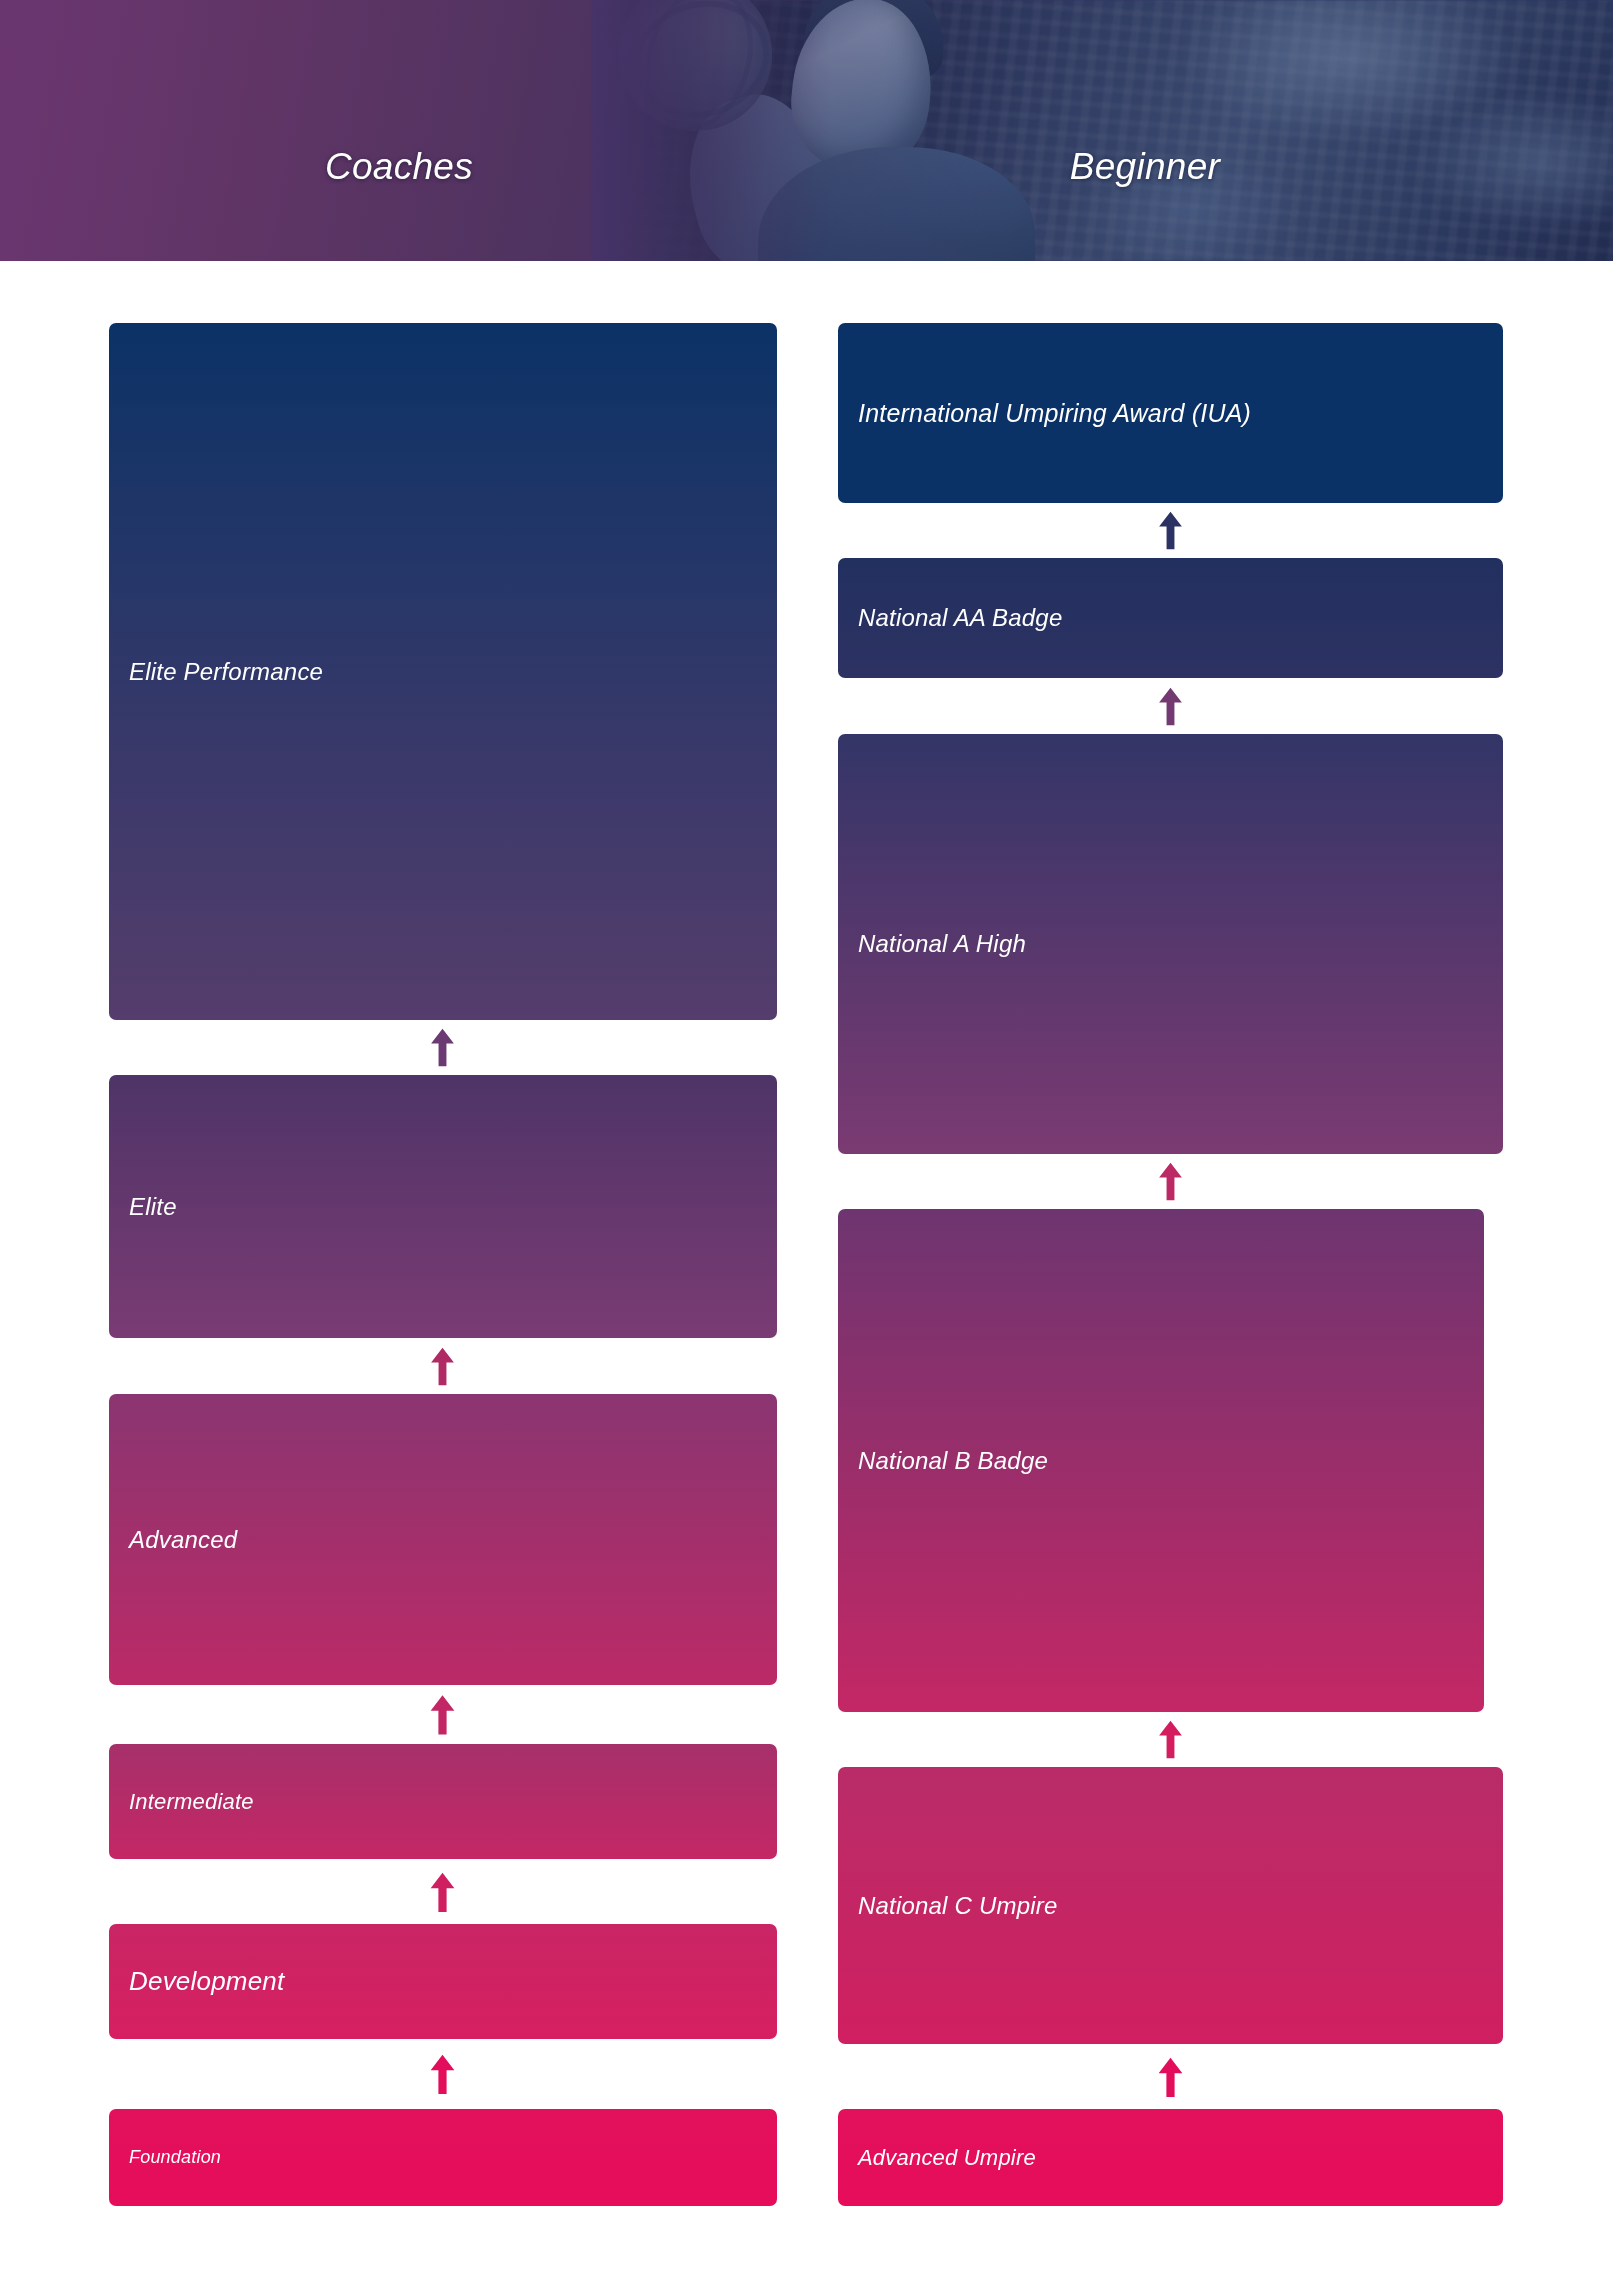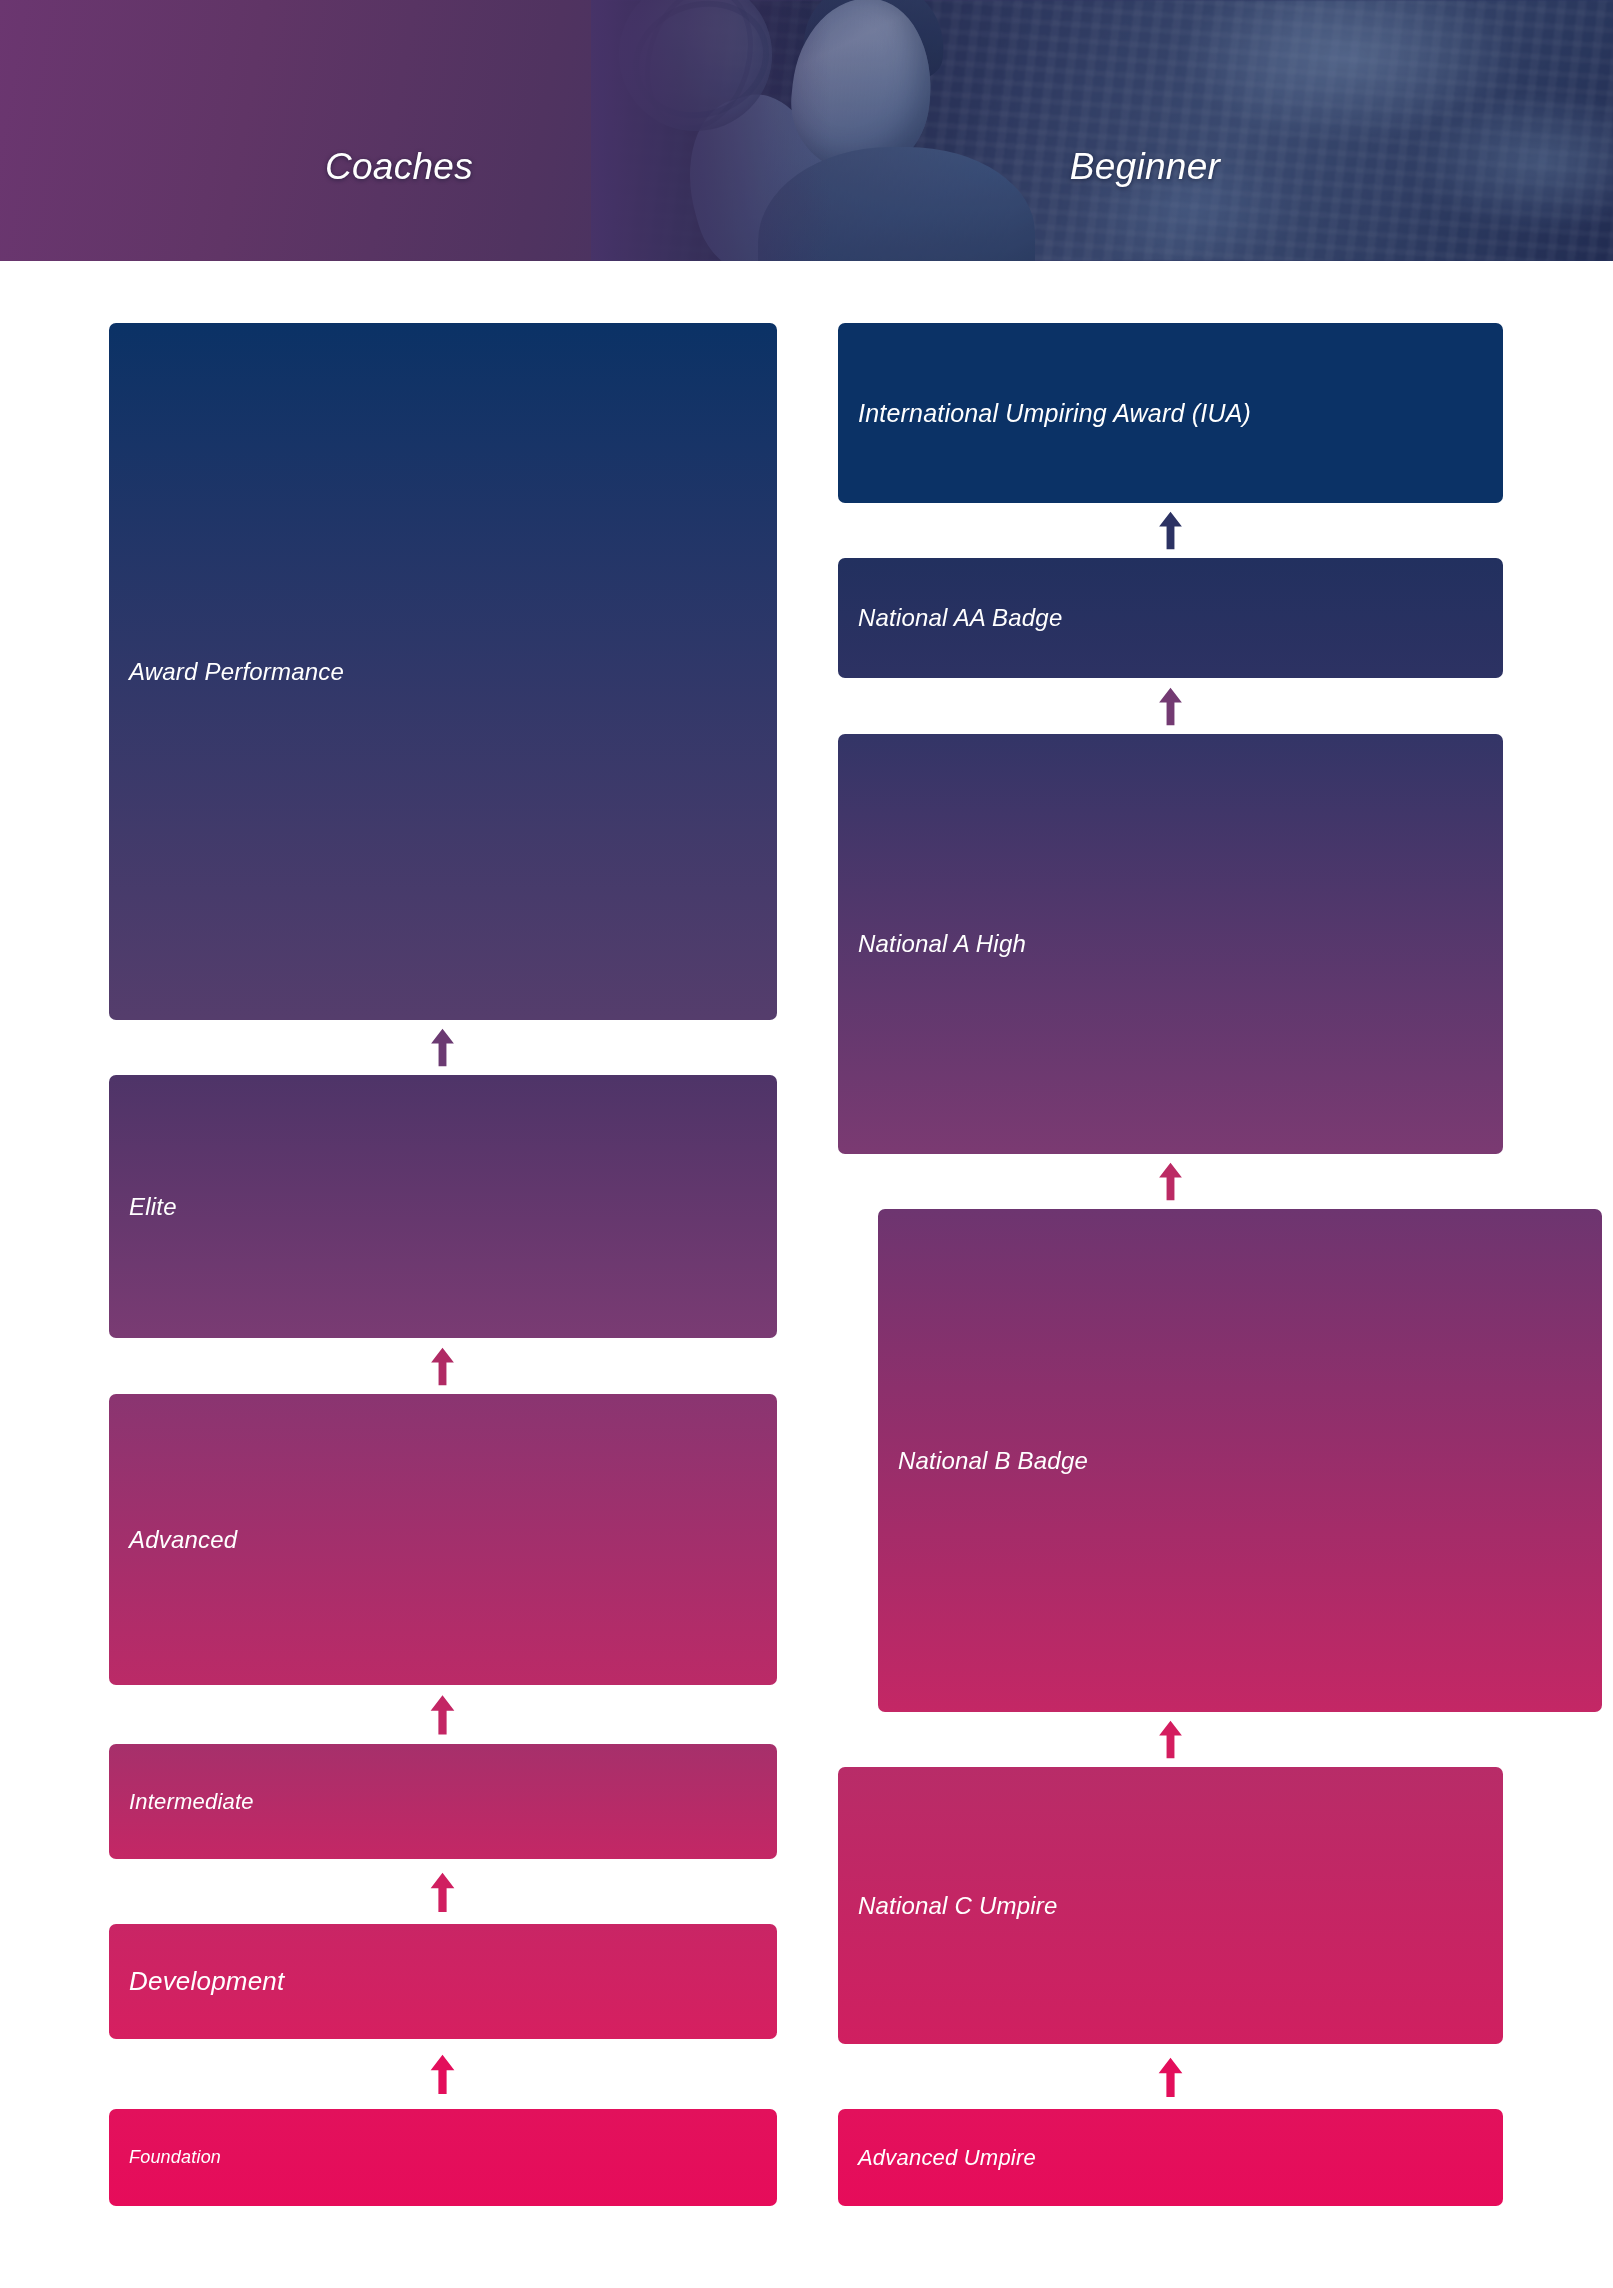--- a/index.html
+++ b/index.html
@@ -141,21 +141,21 @@
       </div>
       <div class="photo-tint"></div>
       <div class="photo-fade-left"></div>
     </div>
     <div class="banner-title left">Coaches</div>
     <div class="banner-title right">Beginner</div>
   </div>
 
   <div class="col col-coaches" id="coaches-col">
       <div class="node" style="left: 0px; top: 323px; width: 668px; height: 697px; font-size: 24px; background: linear-gradient(rgb(11, 50, 102) 0%, rgb(85, 61, 108) 100%);">
-        <span>Award Performance</span>
+        <span>Elite Performance</span>
       </div>
       <div class="arrow" style="left: 318px; top: 1026px; height: 42px;">
         <svg viewBox="0 0 34 48" xmlns="http://www.w3.org/2000/svg" aria-hidden="true" style="height: 42px;">
           <path d="M17 3 L30 20 L21.5 20 L21.5 46 L12.5 46 L12.5 20 L4 20 Z" fill="#6b3a72"></path>
         </svg>
       </div>
       <div class="node" style="left: 0px; top: 1075px; width: 668px; height: 263px; font-size: 24px; background: linear-gradient(rgb(78, 52, 104) 0%, rgb(122, 59, 115) 100%);">
         <span>Elite</span>
       </div>
       <div class="arrow" style="left: 318px; top: 1345px; height: 42px;">
@@ -210,21 +210,21 @@
         </svg>
       </div>
       <div class="node" style="left: 0px; top: 734px; width: 665px; height: 420px; font-size: 24px; background: linear-gradient(rgb(51, 53, 103) 0%, rgb(123, 58, 114) 100%);">
         <span>National A High</span>
       </div>
       <div class="arrow" style="left: 317px; top: 1160px; height: 42px;">
         <svg viewBox="0 0 34 48" xmlns="http://www.w3.org/2000/svg" aria-hidden="true" style="height: 42px;">
           <path d="M17 3 L30 20 L21.5 20 L21.5 46 L12.5 46 L12.5 20 L4 20 Z" fill="#bb2a64"></path>
         </svg>
       </div>
-      <div class="node" style="left: 0px; top: 1209px; width: 724px; height: 503px; font-size: 24px; background: linear-gradient(rgb(109, 53, 112) 0%, rgb(196, 39, 101) 100%); margin-left: 40px;">
+      <div class="node" style="left: 0px; top: 1209px; width: 646px; height: 503px; font-size: 24px; background: linear-gradient(rgb(109, 53, 112) 0%, rgb(196, 39, 101) 100%);">
         <span>National B Badge</span>
       </div>
       <div class="arrow" style="left: 317px; top: 1718px; height: 42px;">
         <svg viewBox="0 0 34 48" xmlns="http://www.w3.org/2000/svg" aria-hidden="true" style="height: 42px;">
           <path d="M17 3 L30 20 L21.5 20 L21.5 46 L12.5 46 L12.5 20 L4 20 Z" fill="#d41d5f"></path>
         </svg>
       </div>
       <div class="node" style="left: 0px; top: 1767px; width: 665px; height: 277px; font-size: 24px; background: linear-gradient(rgb(184, 44, 104) 0%, rgb(208, 31, 96) 100%);">
         <span>National C Umpire</span>
       </div>

